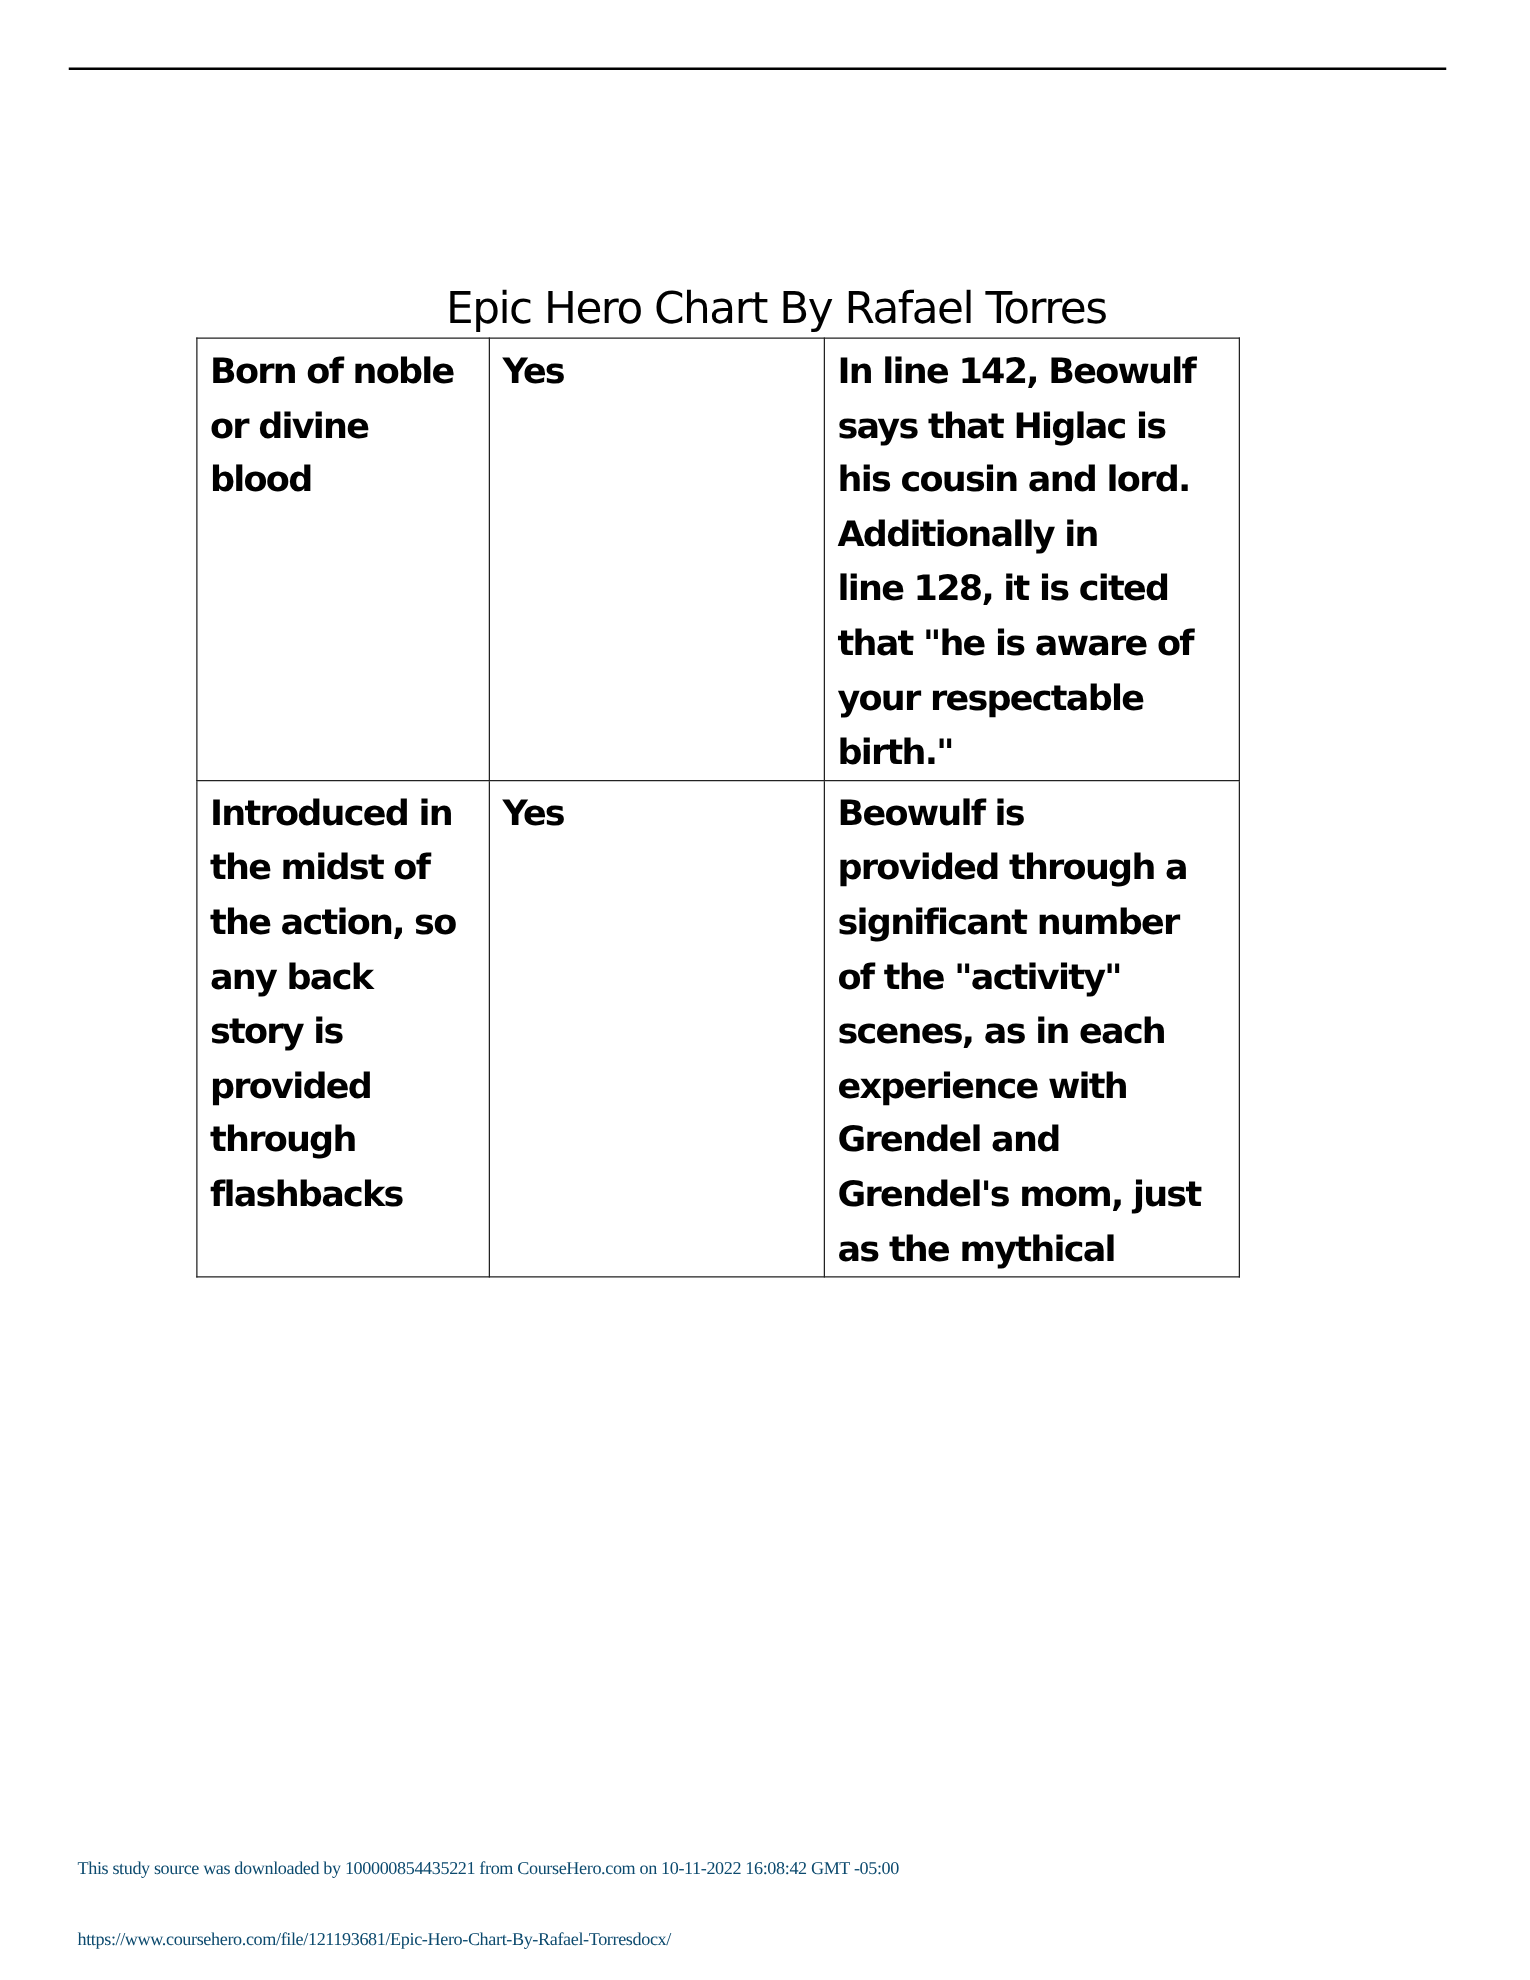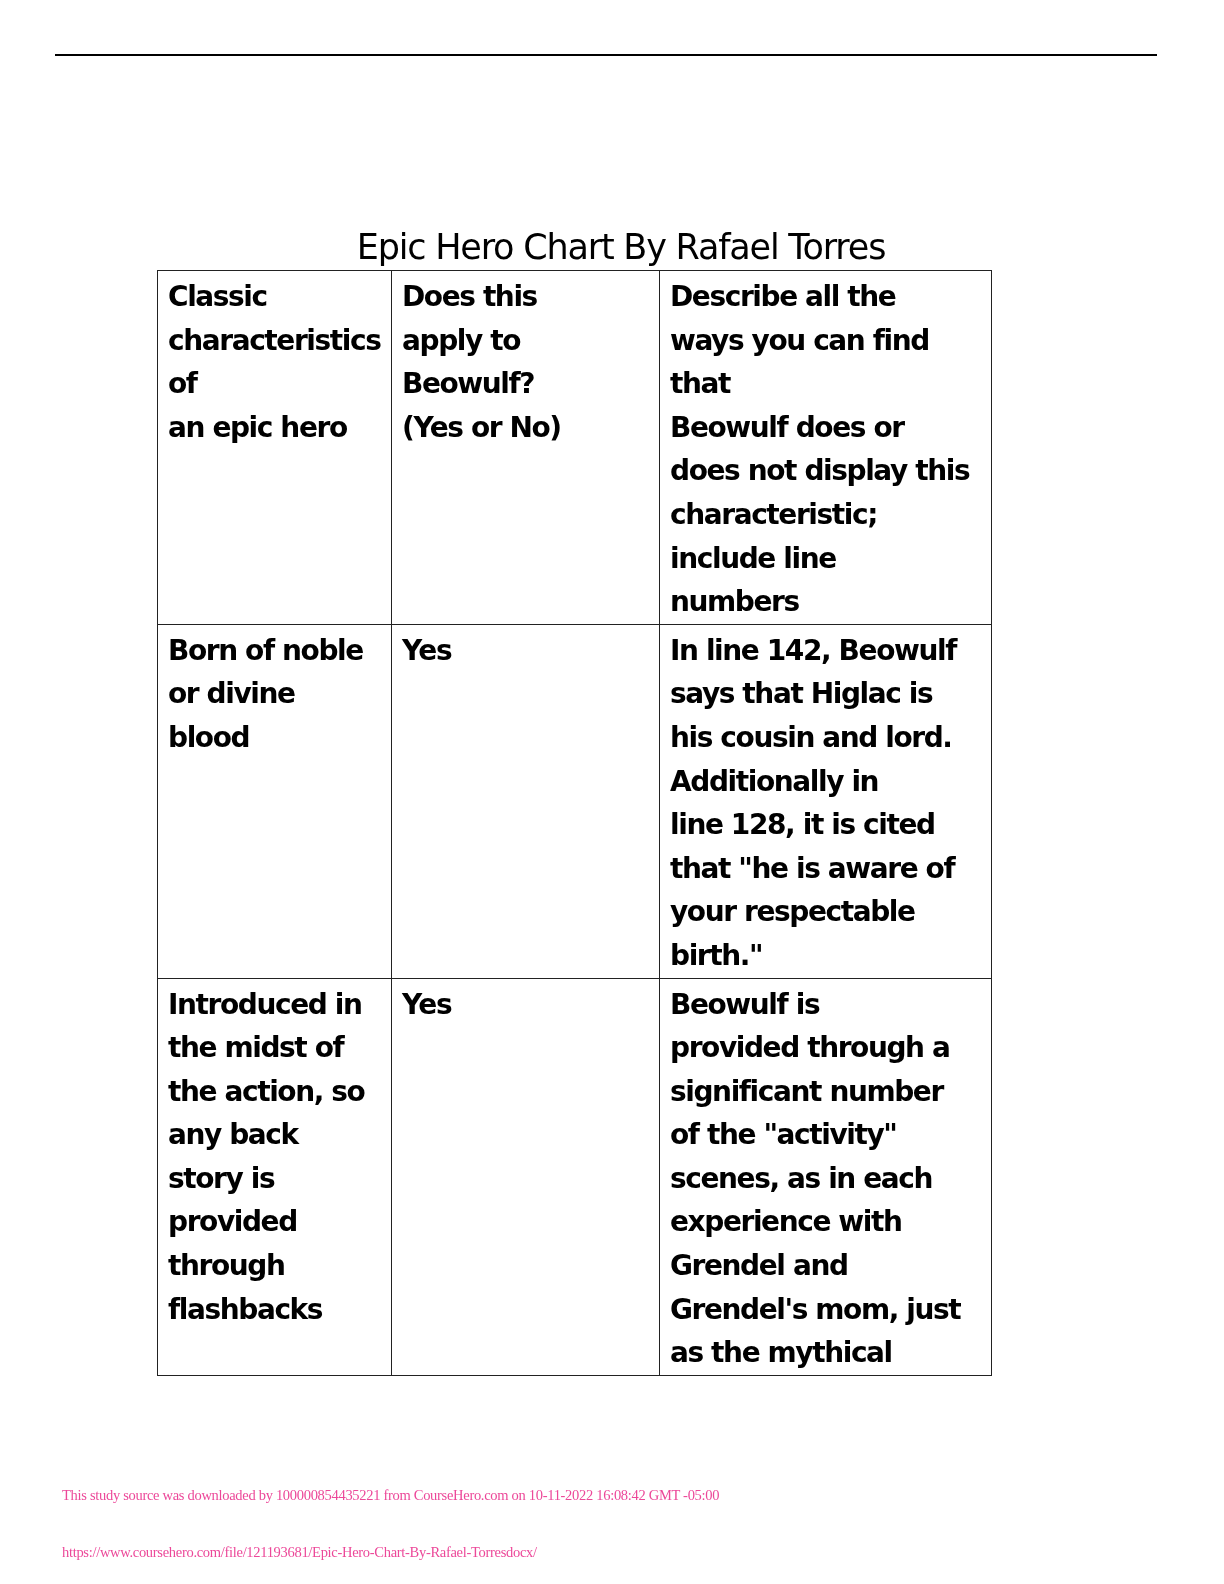--- a/index.html
+++ b/index.html
@@ -60,58 +60,40 @@
     col.c3 { width: 332px; }
     tr.r0 td { height: 345px; }
     tr.r1 td { height: 345px; }
     tr.r2 td { height: 387px; margin-top: 20px; }
     .footer-line {
       position: absolute;
       left: 62px;
       font-family: "Liberation Serif", serif;
       font-size: 14.5px;
       letter-spacing: -0.3px;
-      color: #ec4899;
+      color: #0c4a6e;
       white-space: nowrap;
     }
     .footer-line.source { top: 1487px; }
     .footer-line.url { top: 1544px; }
   </style>
 </head>
 <body>
 
 <div class="header-rule"></div>
 
 <h1 class="doc-title">Epic Hero Chart By Rafael Torres</h1>
 
 <table class="hero-table">
   <colgroup>
     <col class="c1">
       <col class="c2">
       <col class="c3">
   </colgroup>
   <tbody>
-      <tr class="r0">
-    <td>Classic
-characteristics
-of
-an epic hero</td>
-    <td>Does this
-apply to
-Beowulf?
-(Yes or No)</td>
-    <td>Describe all the
-ways you can find
-that
-Beowulf does or
-does not display this
-characteristic;
-include line
-numbers</td>
-  </tr>
   <tr class="r1">
     <td>Born of noble
 or divine
 blood</td>
     <td>Yes</td>
     <td>In line 142, Beowulf
 says that Higlac is
 his cousin and lord.
 Additionally in
 line 128, it is cited

